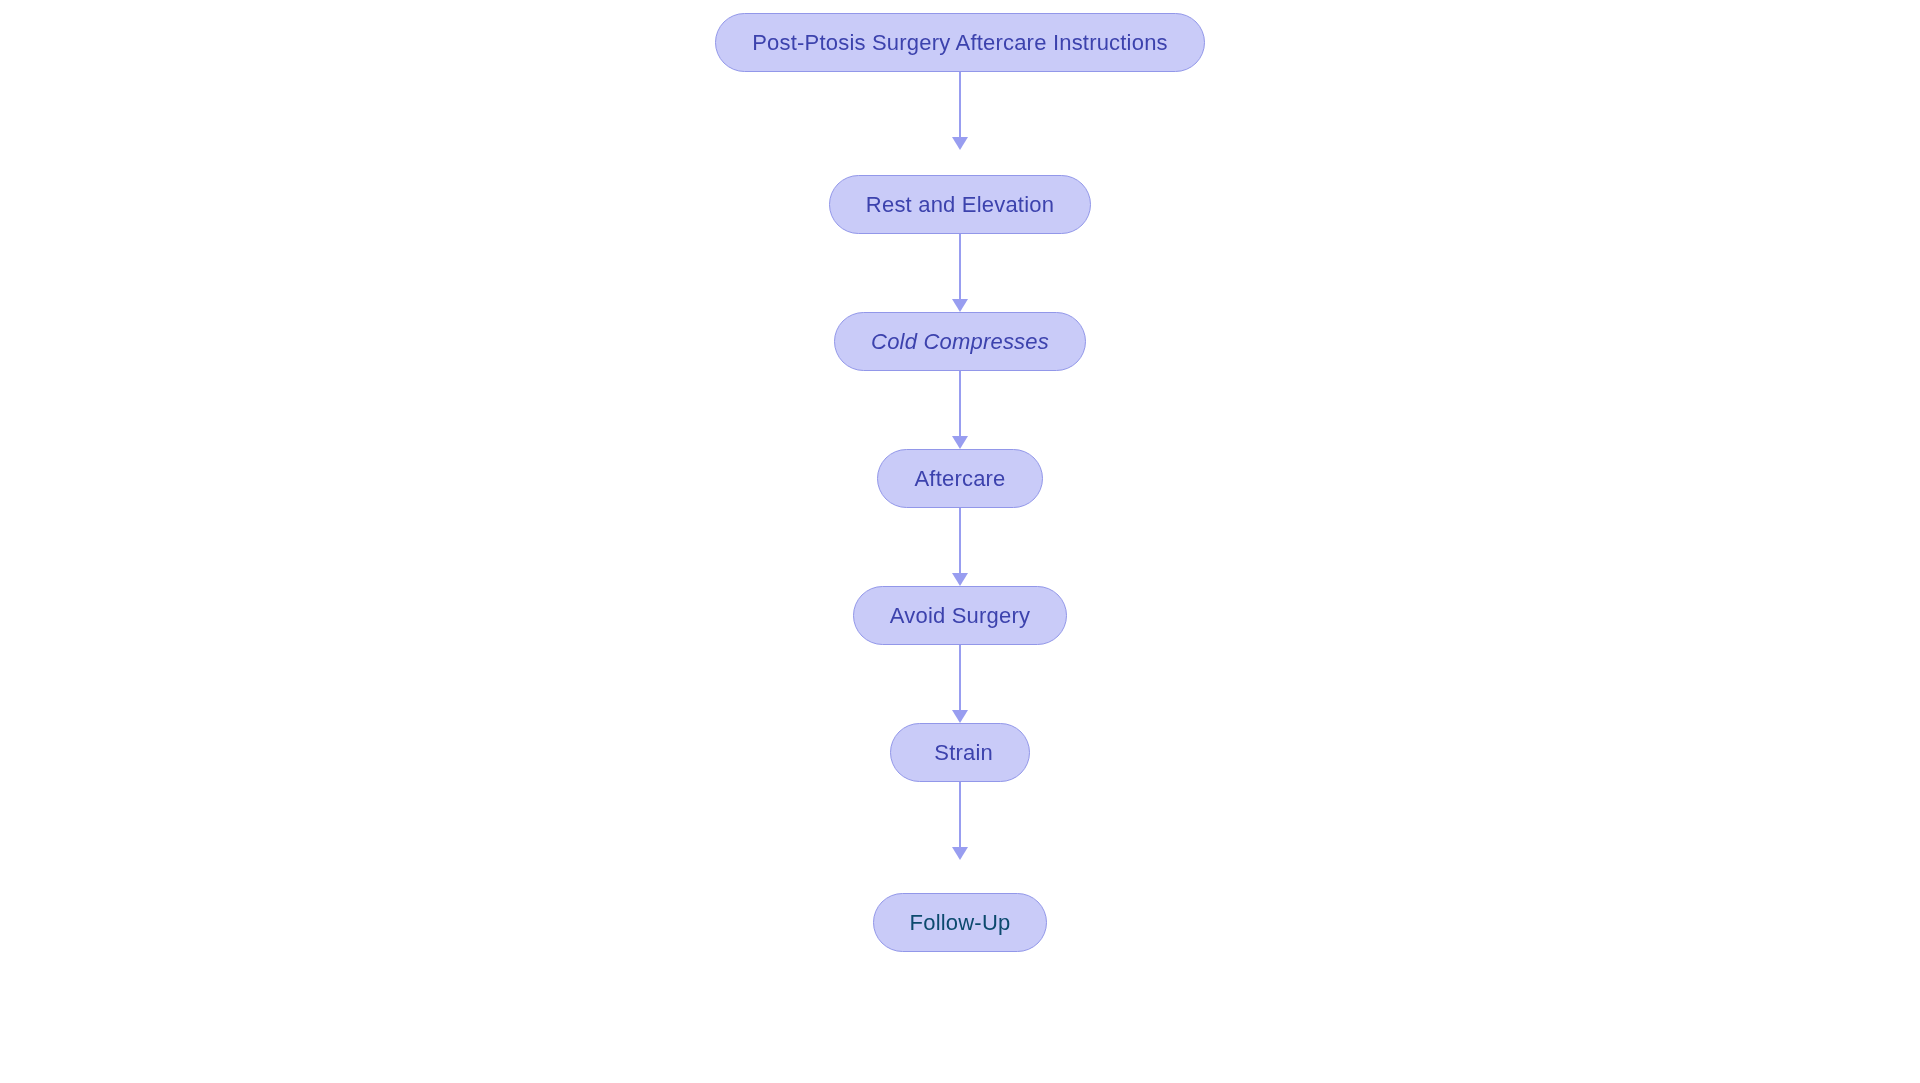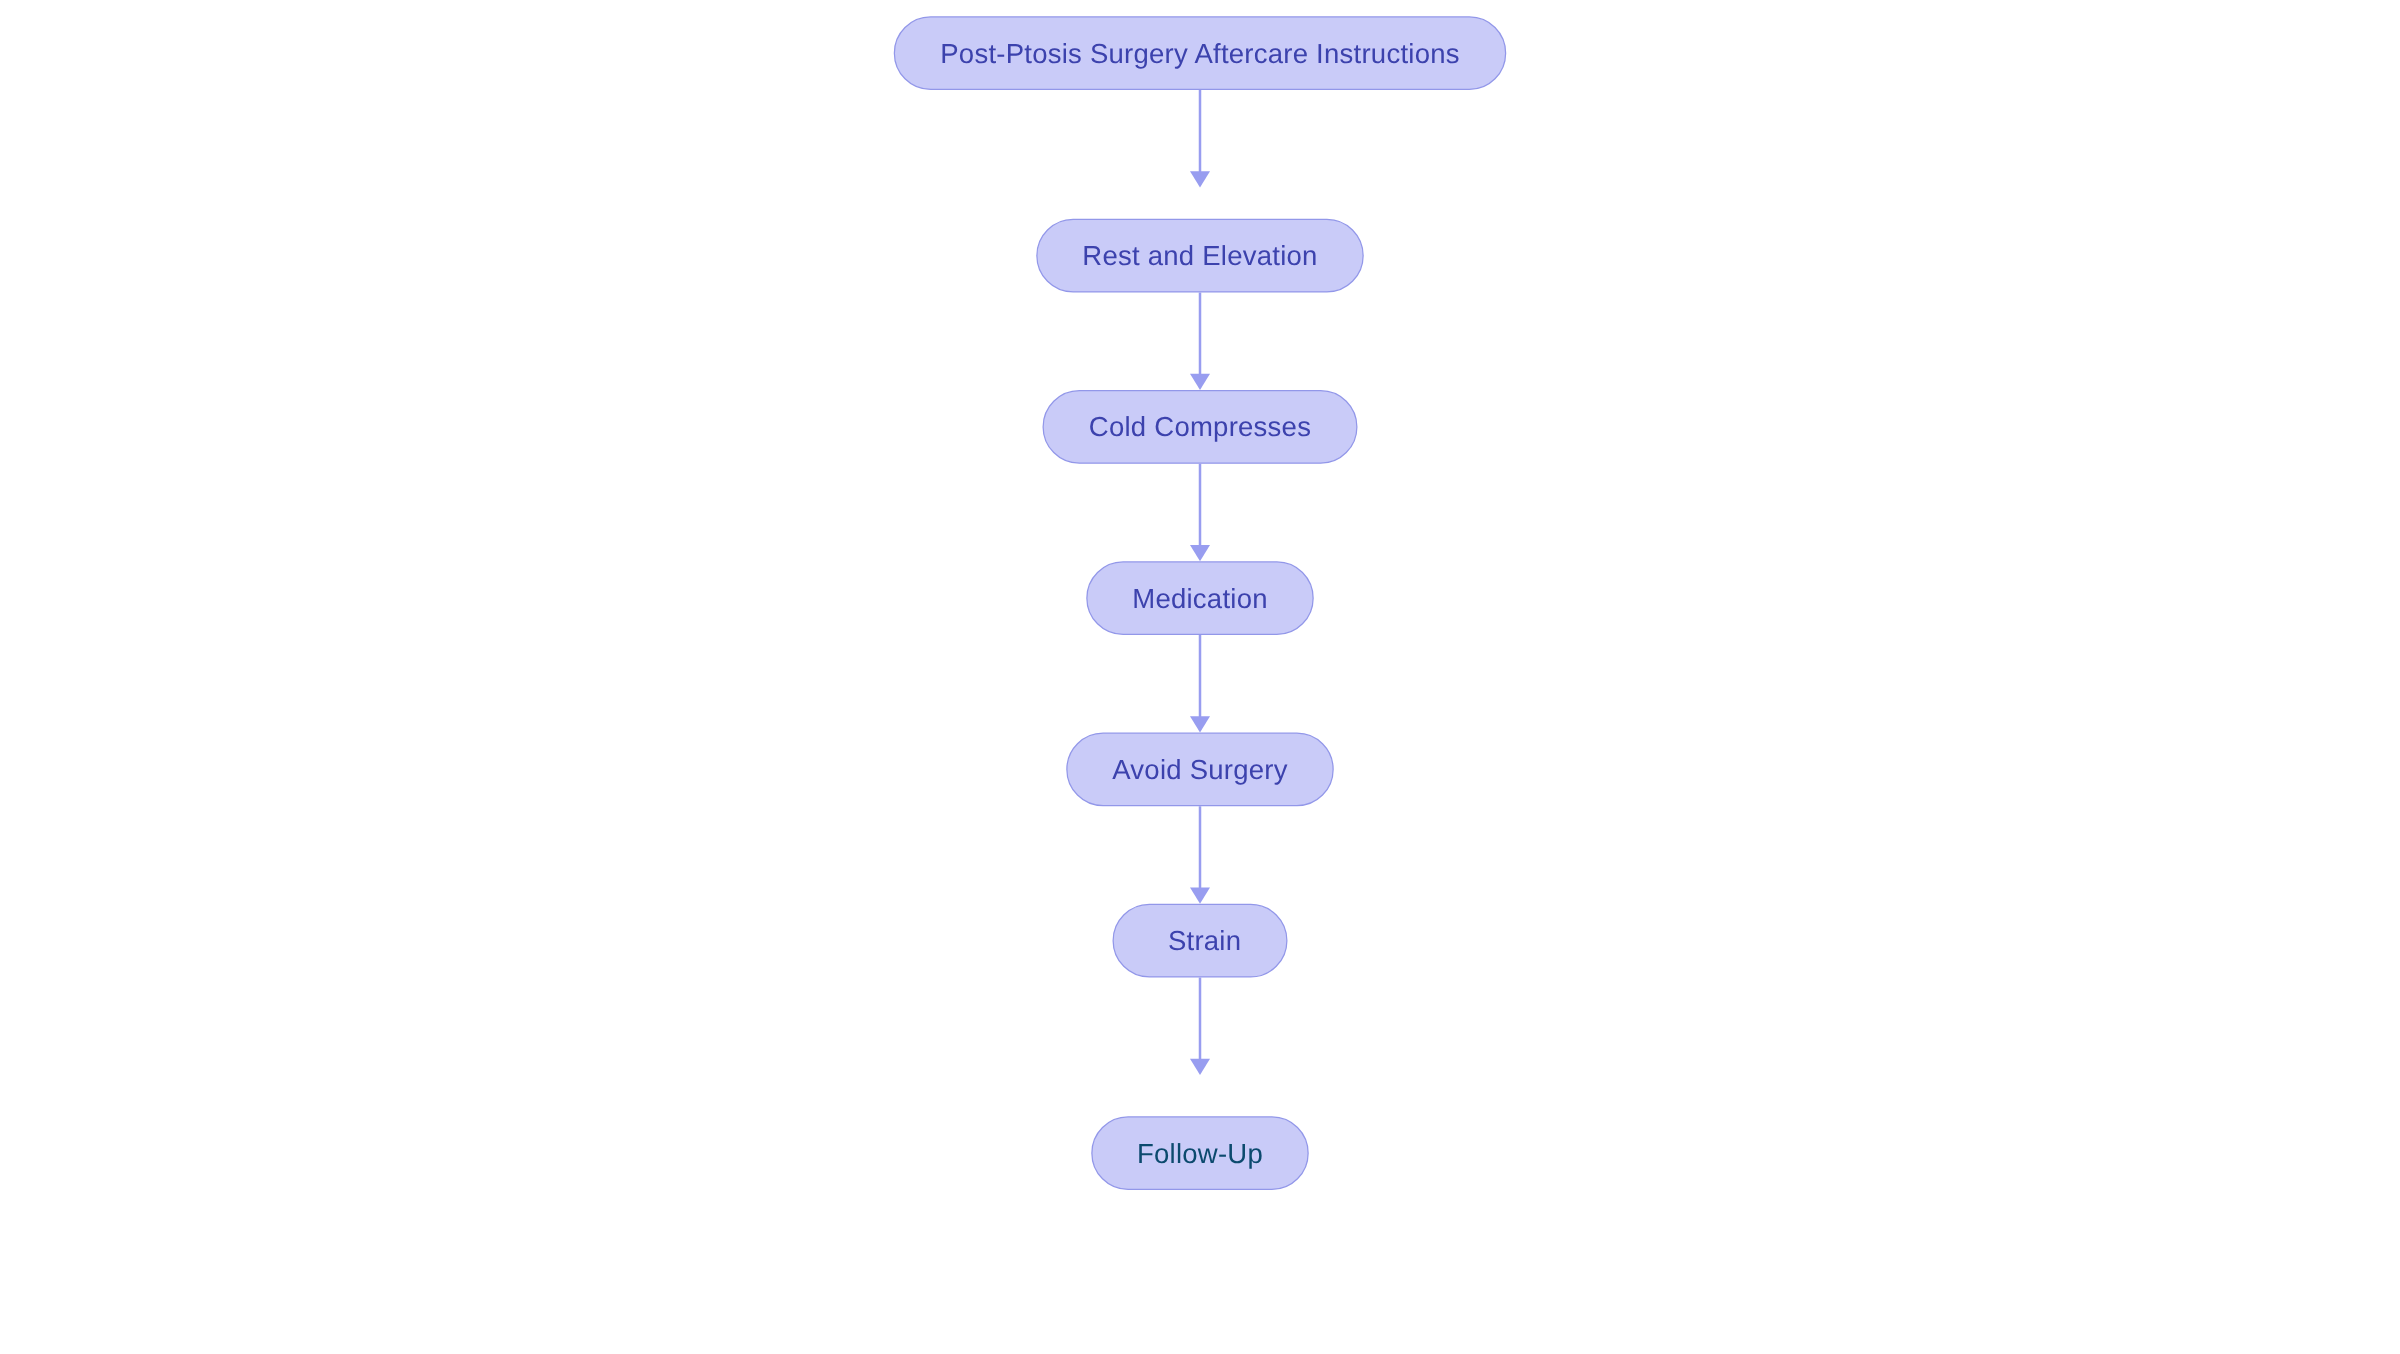--- a/index.html
+++ b/index.html
@@ -70,29 +70,29 @@
         <div class="shaft" style="background: rgb(152, 157, 240);"></div>
         <div class="head" style="border-top-color: rgb(152, 157, 240);"></div>
       </div>
       <div class="node" style="background: rgb(201, 203, 248); border-color: rgb(146, 151, 233); color: rgb(60, 66, 173); margin-top: 25px;">
         <span>Rest and Elevation</span>
       </div>
       <div class="arrow">
         <div class="shaft" style="background: rgb(152, 157, 240);"></div>
         <div class="head" style="border-top-color: rgb(152, 157, 240);"></div>
       </div>
-      <div class="node" style="background: rgb(201, 203, 248); border-color: rgb(146, 151, 233); color: rgb(60, 66, 173);">
+      <div class="node" style="background: rgb(201, 203, 248); border-color: rgb(146, 151, 233); color: rgb(60, 66, 173); font-style: italic;">
         <span>Cold Compresses</span>
       </div>
       <div class="arrow">
         <div class="shaft" style="background: rgb(152, 157, 240);"></div>
         <div class="head" style="border-top-color: rgb(152, 157, 240);"></div>
       </div>
       <div class="node" style="background: rgb(201, 203, 248); border-color: rgb(146, 151, 233); color: rgb(60, 66, 173);">
-        <span>Medication</span>
+        <span>Aftercare</span>
       </div>
       <div class="arrow">
         <div class="shaft" style="background: rgb(152, 157, 240);"></div>
         <div class="head" style="border-top-color: rgb(152, 157, 240);"></div>
       </div>
       <div class="node" style="background: rgb(201, 203, 248); border-color: rgb(146, 151, 233); color: rgb(60, 66, 173);">
         <span>Avoid Surgery</span>
       </div>
       <div class="arrow">
         <div class="shaft" style="background: rgb(152, 157, 240);"></div>

